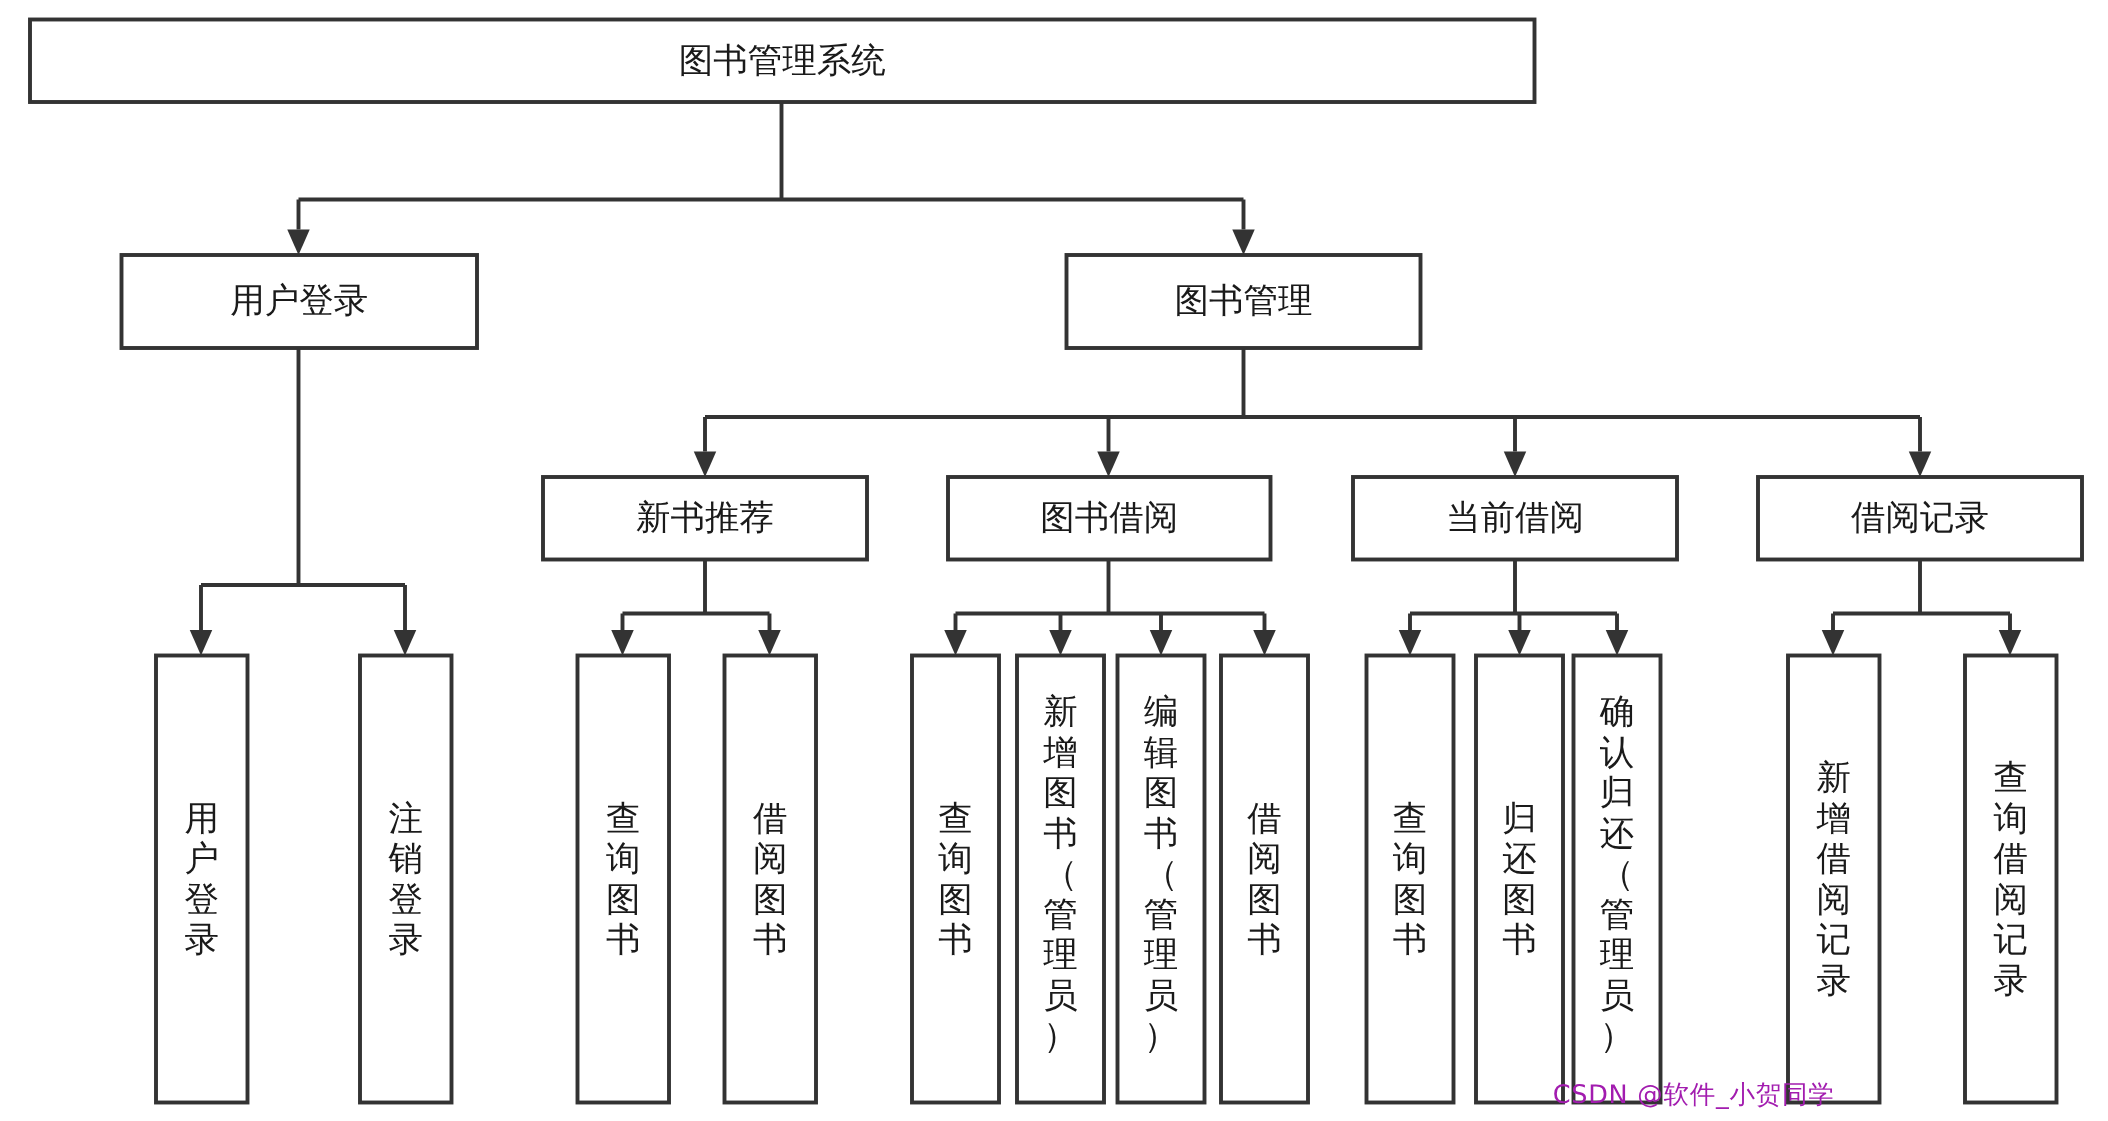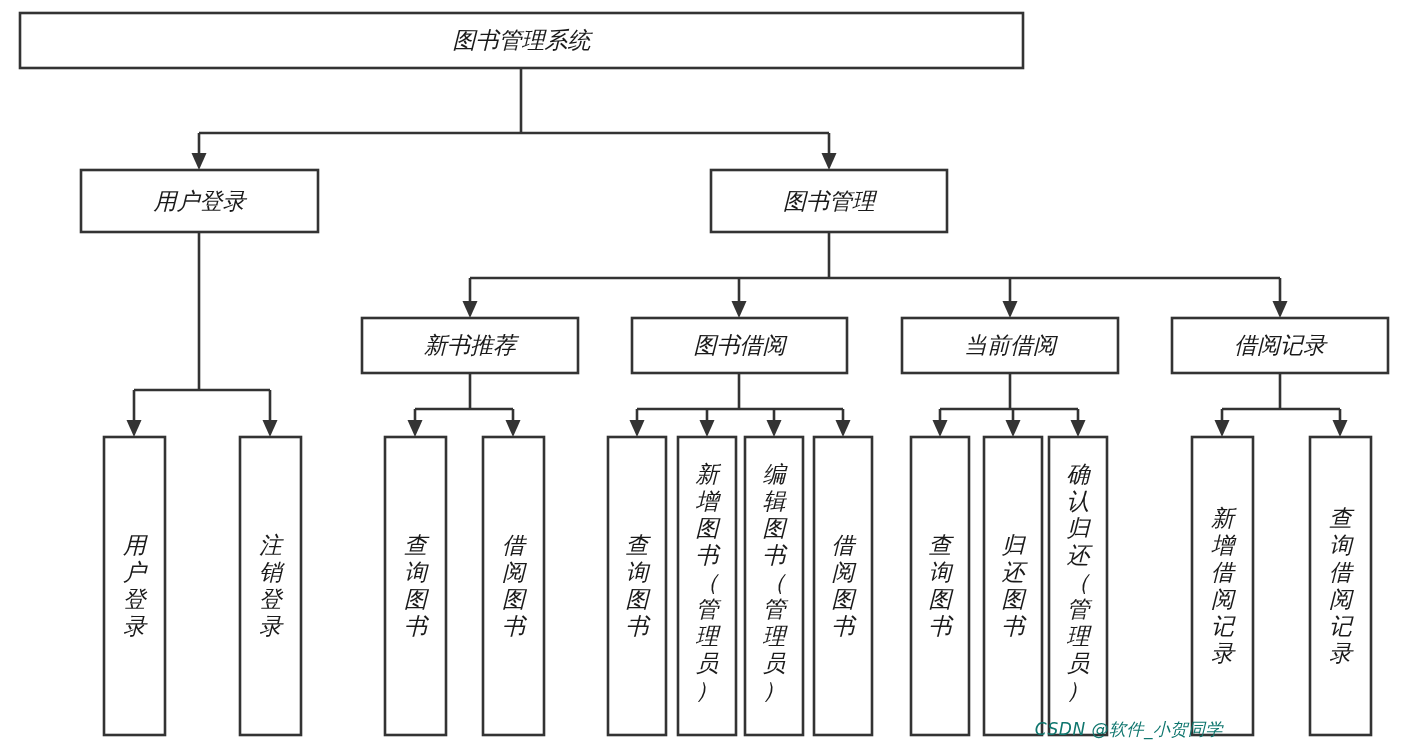--- a/index.html
+++ b/index.html
@@ -11,21 +11,20 @@
     width: 1405px;
     height: 747px;
     font-family: "DejaVu Sans", "Liberation Sans", sans-serif;
     position: relative;
     overflow: hidden;
   }
   #diagram-root {
     position: relative;
     width: 1241px;
     height: 747px;
-    font-style: italic;
   }
   svg.diagram-canvas {
     position: absolute;
     top: 0;
     left: 0;
     width: 1405px;
     height: 747px;
     display: block;
   }
   .node-box {
@@ -55,21 +54,21 @@
     font-size: 23px;
     fill: #1a1a1a;
     text-anchor: middle;
   }
   .watermark-text {
     position: absolute;
     right: 18px;
     bottom: 6px;
     font-family: "DejaVu Sans", "Liberation Sans", sans-serif;
     font-size: 17px;
-    color: #0f766e;
+    color: #a21caf;
     letter-spacing: 0.5px;
     white-space: nowrap;
     user-select: none;
   }
 </style>
 </head>
 <body>
 
 <div id="diagram-root">
   <svg class="diagram-canvas" viewBox="0 0 1405 747" xmlns="http://www.w3.org/2000/svg">

